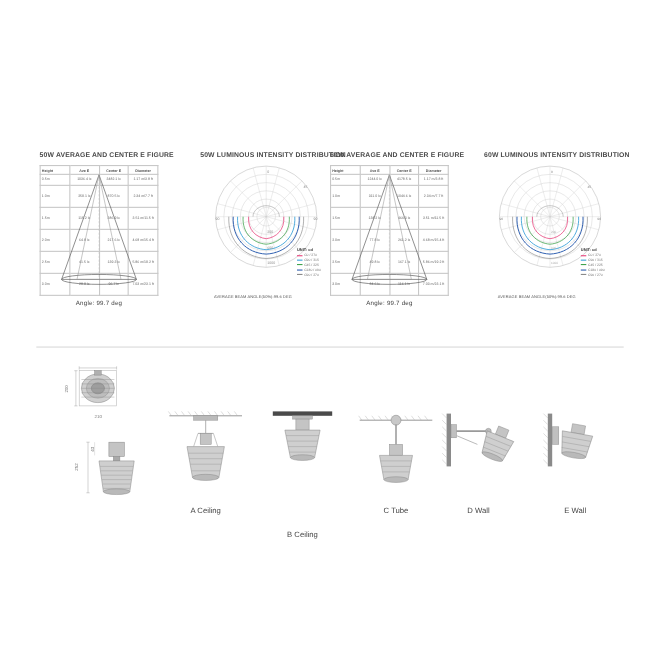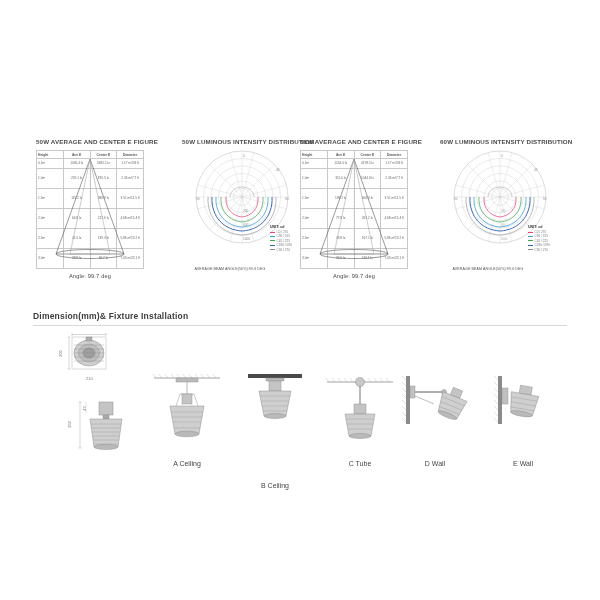--- a/index.html
+++ b/index.html
@@ -359,21 +359,20 @@
       <div class="row">
           <span class="sw" style="background:#8a8a8a"></span>
           <span>C90 / 270</span>
         </div>
     </div>
   </div>
   <div class="beamcap" style="width:96px; margin-top:4px;">AVERAGE BEAM ANGLE(50%):99.6 DEG</div>
 </div>
 
 <div class="abs" style="left:33px; top:311px; width:534px;">
-  <div class="sec-head">Dimension(mm)&amp; Fixture Installation</div>
   <div class="rule" style="margin-top:4px;"></div>
 </div>
 
 <div class="abs" style="left:60px; top:332px;">
   <svg width="80" height="44" viewBox="0 0 80 44">
     <rect x="12" y="5" width="34" height="32" fill="none" stroke="#b5b5b5" stroke-width="0.5"></rect>
     <line x1="12" y1="2.5" x2="46" y2="2.5" stroke="#999" stroke-width="0.4"></line>
     <line x1="12" y1="1" x2="12" y2="4" stroke="#999" stroke-width="0.4"></line>
     <line x1="46" y1="1" x2="46" y2="4" stroke="#999" stroke-width="0.4"></line>
     <line x1="9" y1="5" x2="9" y2="37" stroke="#999" stroke-width="0.4"></line>

